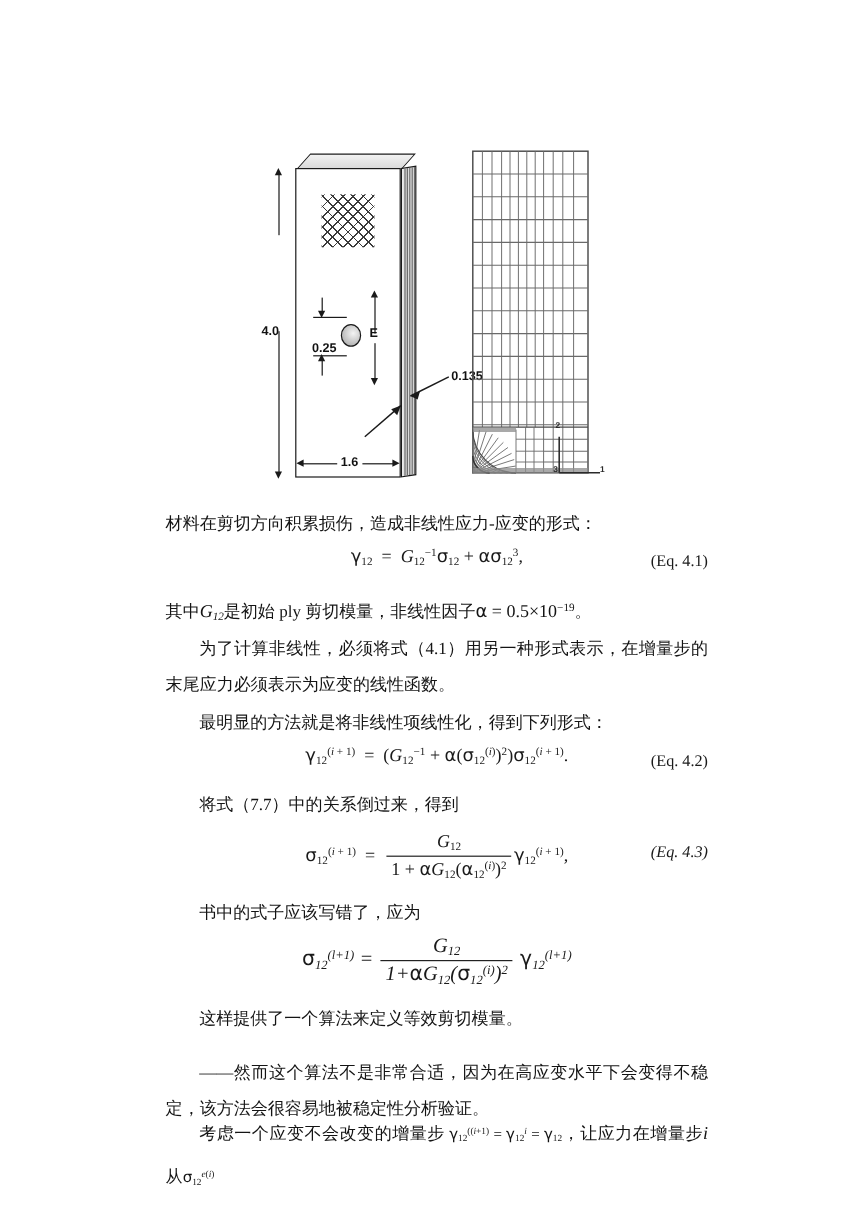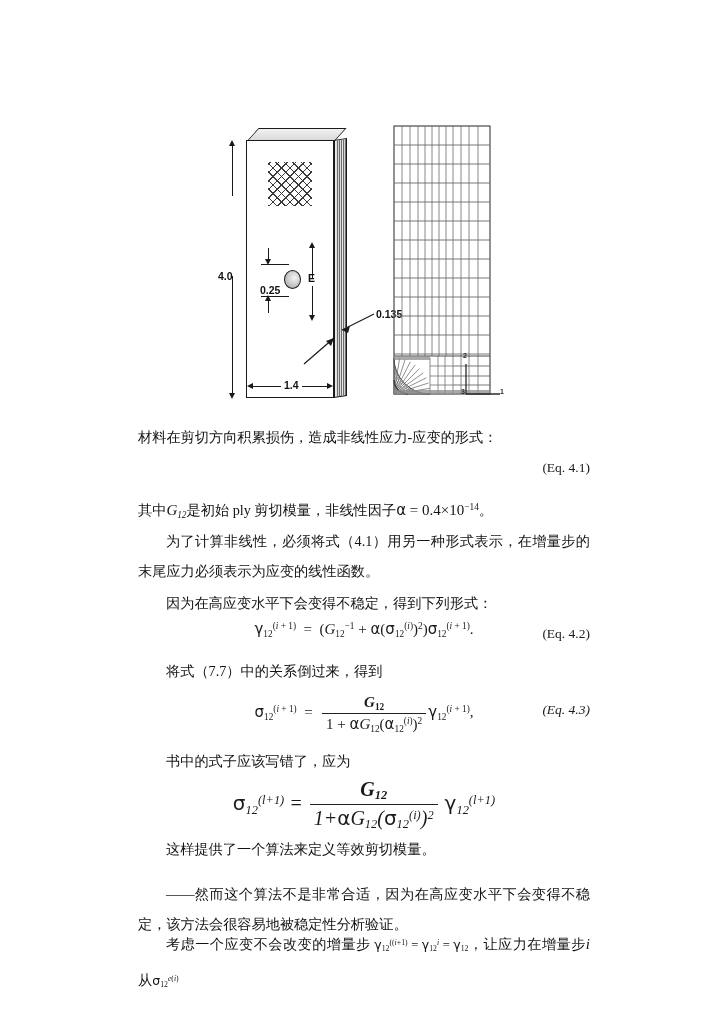--- a/index.html
+++ b/index.html
@@ -81,25 +81,25 @@
   .eqbody{position:absolute;left:0;right:0;text-align:center;}
   .eqnum{position:absolute;right:0;top:6px;font-size:13.5px;font-family:"Liberation Serif",serif;}
 
   
   .m{font-family:"Liberation Serif","DejaVu Serif",serif;font-size:15px;}
   .mi{font-style:italic;}
   .gk{font-family:"DejaVu Sans",sans-serif;font-style:normal;}
   sub{font-size:.62em;vertical-align:-0.28em;}
   sup{font-size:.62em;vertical-align:0.52em;}
   .frac{display:inline-block;vertical-align:middle;text-align:center;margin:0 2px;}
-  .frac .num{display:block;padding:0 4px 1px 4px;font-weight:bold;}
+  .frac .num{display:block;padding:0 4px 1px 4px;}
   .frac .den{display:block;border-top:1.1px solid #222;padding:1px 4px 0 4px;}
   .inl{font-size:12.5px;}
 
-  .eq44{font-family:"Liberation Serif","DejaVu Serif",serif;font-style:italic;font-size:20px;}
+  .eq44{font-family:"Liberation Serif","DejaVu Serif",serif;font-style:italic;font-size:17px;}
   .eq44 .frac .den{border-top:1.2px solid #222;}
 </style>
 </head>
 <body>
 
 <div class="page">
 
   <div class="figure">
 
     <div class="plate-wrap">
@@ -144,21 +144,21 @@
       <div class="dimtxt" style="left:148px;top:180px;">0.135</div>
 
       <svg style="position:absolute;left:70px;top:206px;" width="42" height="36">
         <line x1="36" y1="4" x2="6" y2="30" stroke="#1a1a1a" stroke-width="1.2"></line>
         <polygon points="36,4 28,7 33,12" fill="#1a1a1a"></polygon>
       </svg>
 
       <div class="dl h" style="left:24px;top:258px;width:76px;"></div>
       <div class="arrow left" style="left:19px;top:255px;"></div>
       <div class="arrow right" style="left:99px;top:255px;"></div>
-      <div class="dimtxt" style="left:53px;top:251px;background:#fff;padding:0 3px;">1.4</div>
+      <div class="dimtxt" style="left:53px;top:251px;background:#fff;padding:0 3px;">1.6</div>
     </div>
 
     <div class="mesh-wrap">
       <svg width="180" height="290">
         <defs>
           <clipPath id="holeclip">
             <path d="M0,0 H96 V270 H0 Z M0,270 m0,0"></path>
           </clipPath>
         </defs>
         <g transform="translate(2,2)" stroke="#6a6a6a" fill="none">
@@ -247,28 +247,31 @@
       <div class="axis-lbl" style="left:108px;top:264px;">1</div>
       <div class="axis-lbl" style="left:69px;top:264px;">3</div>
     </div>
   </div>
 
   <div class="body">
 
     <p class="para tx" style="top:6px;font-family:Liberation Serif, serif;">材料在剪切方向积累损伤，造成非线性应力-应变的形式：</p>
 
     <div class="eqrow" style="top:38px;">
+      <div class="eqbody m">
+        <span class="gk mi">γ</span><sub>12</sub>&nbsp; = &nbsp;<span class="mi">G</span><sub>12</sub><sup>−1</sup><span class="gk">σ</span><sub>12</sub> + <span class="gk">α</span><span class="gk">σ</span><sub>12</sub><sup>3</sup>,
+      </div>
       <div class="eqnum">(Eq. 4.1)</div>
     </div>
 
-    <p class="para tx" style="top:76px;"><span>其中</span><span class="m mi"><span>G</span><sub>12</sub></span><span>是初始 ply 剪切模量，非线性因子</span><span class="m gk mi">α</span><span class="m"><span> = 0.4×10</span><sup>−14</sup></span><span>。</span></p>
+    <p class="para tx" style="top:76px;"><span>其中</span><span class="m mi"><span>G</span><sub>12</sub></span><span>是初始 ply 剪切模量，非线性因子</span><span class="m gk mi">α</span><span class="m"><span> = 0.5×10</span><sup>−19</sup></span><span>。</span></p>
 
     <p class="para tx indent" style="top:110px;">为了计算非线性，必须将式（4.1）用另一种形式表示，在增量步的末尾应力必须表示为应变的线性函数。</p>
 
-    <p class="para tx indent" style="top:172px;">因为在高应变水平下会变得不稳定，得到下列形式：</p>
+    <p class="para tx indent" style="top:172px;">最明显的方法就是将非线性项线性化，得到下列形式：</p>
 
     <div class="eqrow" style="top:204px;">
       <div class="eqbody m">
         <span class="gk mi">γ</span><sub>12</sub><sup>(<span class="mi">i</span> + 1)</sup>&nbsp; = &nbsp;(<span class="mi">G</span><sub>12</sub><sup>−1</sup> + <span class="gk">α</span>(<span class="gk">σ</span><sub>12</sub><sup>(<span class="mi">i</span>)</sup>)<sup>2</sup>)<span class="gk">σ</span><sub>12</sub><sup>(<span class="mi">i</span> + 1)</sup>.
       </div>
       <div class="eqnum">(Eq. 4.2)</div>
     </div>
 
     <p class="para tx indent" style="top:240px;">将式（7.7）中的关系倒过来，得到</p>
 

